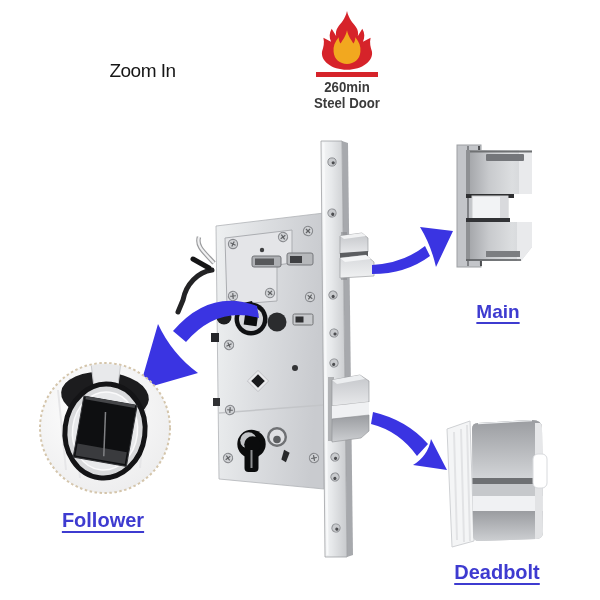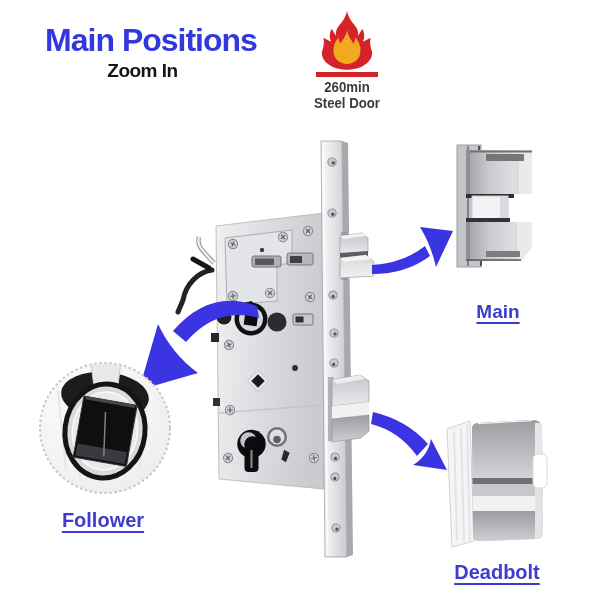--- a/index.html
+++ b/index.html
@@ -7,21 +7,21 @@
     position:relative;width:600px;height:600px;overflow:hidden;
     background:var(--background,#fff);
     font-family:"Liberation Sans",sans-serif;
   }
   .title{
     position:absolute;left:0;top:22px;width:302px;text-align:center;
     font-size:32px;font-weight:bold;letter-spacing:-1px;color:var(--heading-blue);
   }
   .subtitle{
     position:absolute;left:0;top:60px;width:285px;text-align:center;
-    font-size:19px;font-weight:bold;letter-spacing:-0.5px;color:#161616;
+    font-size:19px;font-weight:normal;letter-spacing:-0.5px;color:#161616;
   }
   .tagline{
     position:absolute;left:0;top:85px;width:298px;text-align:center;
     font-size:30px;font-weight:bold;letter-spacing:-0.5px;color:var(--heading-blue);
   }
   .ratings{position:absolute;left:301px;top:11px;display:flex;gap:18px;}
   .rating{width:92px;text-align:center;}
   .rating svg.flame{display:block;margin:0 auto;width:66px;height:60px;}
   .rating .bar{width:62px;height:5px;margin:1px auto 2px;background:var(--flame-red);}
   .rating .mins,.rating .door{
@@ -38,21 +38,20 @@
   #deadbolt-label{left:436px;top:561px;width:122px;font-size:20px;}
   .flame-red{fill:var(--flame-red);}
   .flame-gold{fill:var(--flame-gold);}
   .arrow{fill:var(--arrow-blue);}
 </style>
 </head>
 <body>
 
 <div id="canvas">
 
-  <div class="title">Main Positions</div>
   <div class="subtitle">Zoom In</div>
 
   <div class="ratings">
     <div class="rating">
       <svg class="flame" viewBox="0 0 100 94">
         <path class="flame-red" d="M50 0 C47 13 41 18 36 25 C33 29 32 34 33 39 L26 28 C22 35 22 42 25 48 L13 42 C15 50 13 57 11 63 C8 78 26 92 50 92 C74 92 92 78 89 63 C87 57 85 50 87 42 L75 48 C78 42 78 35 74 28 L67 39 C68 34 67 29 64 25 C59 18 53 13 50 0 Z"></path>
         <path class="flame-gold" d="M50 30 C48 40 43 45 40 51 C38 48 37 45 37 41 C31 48 28 56 29 64 C30 76 39 83 50 83 C61 83 70 76 71 64 C72 56 69 48 63 41 C63 45 62 48 60 51 C57 45 52 40 50 30 Z"></path>
       </svg>
       <div class="bar"></div>
       <div class="mins">260min</div>

